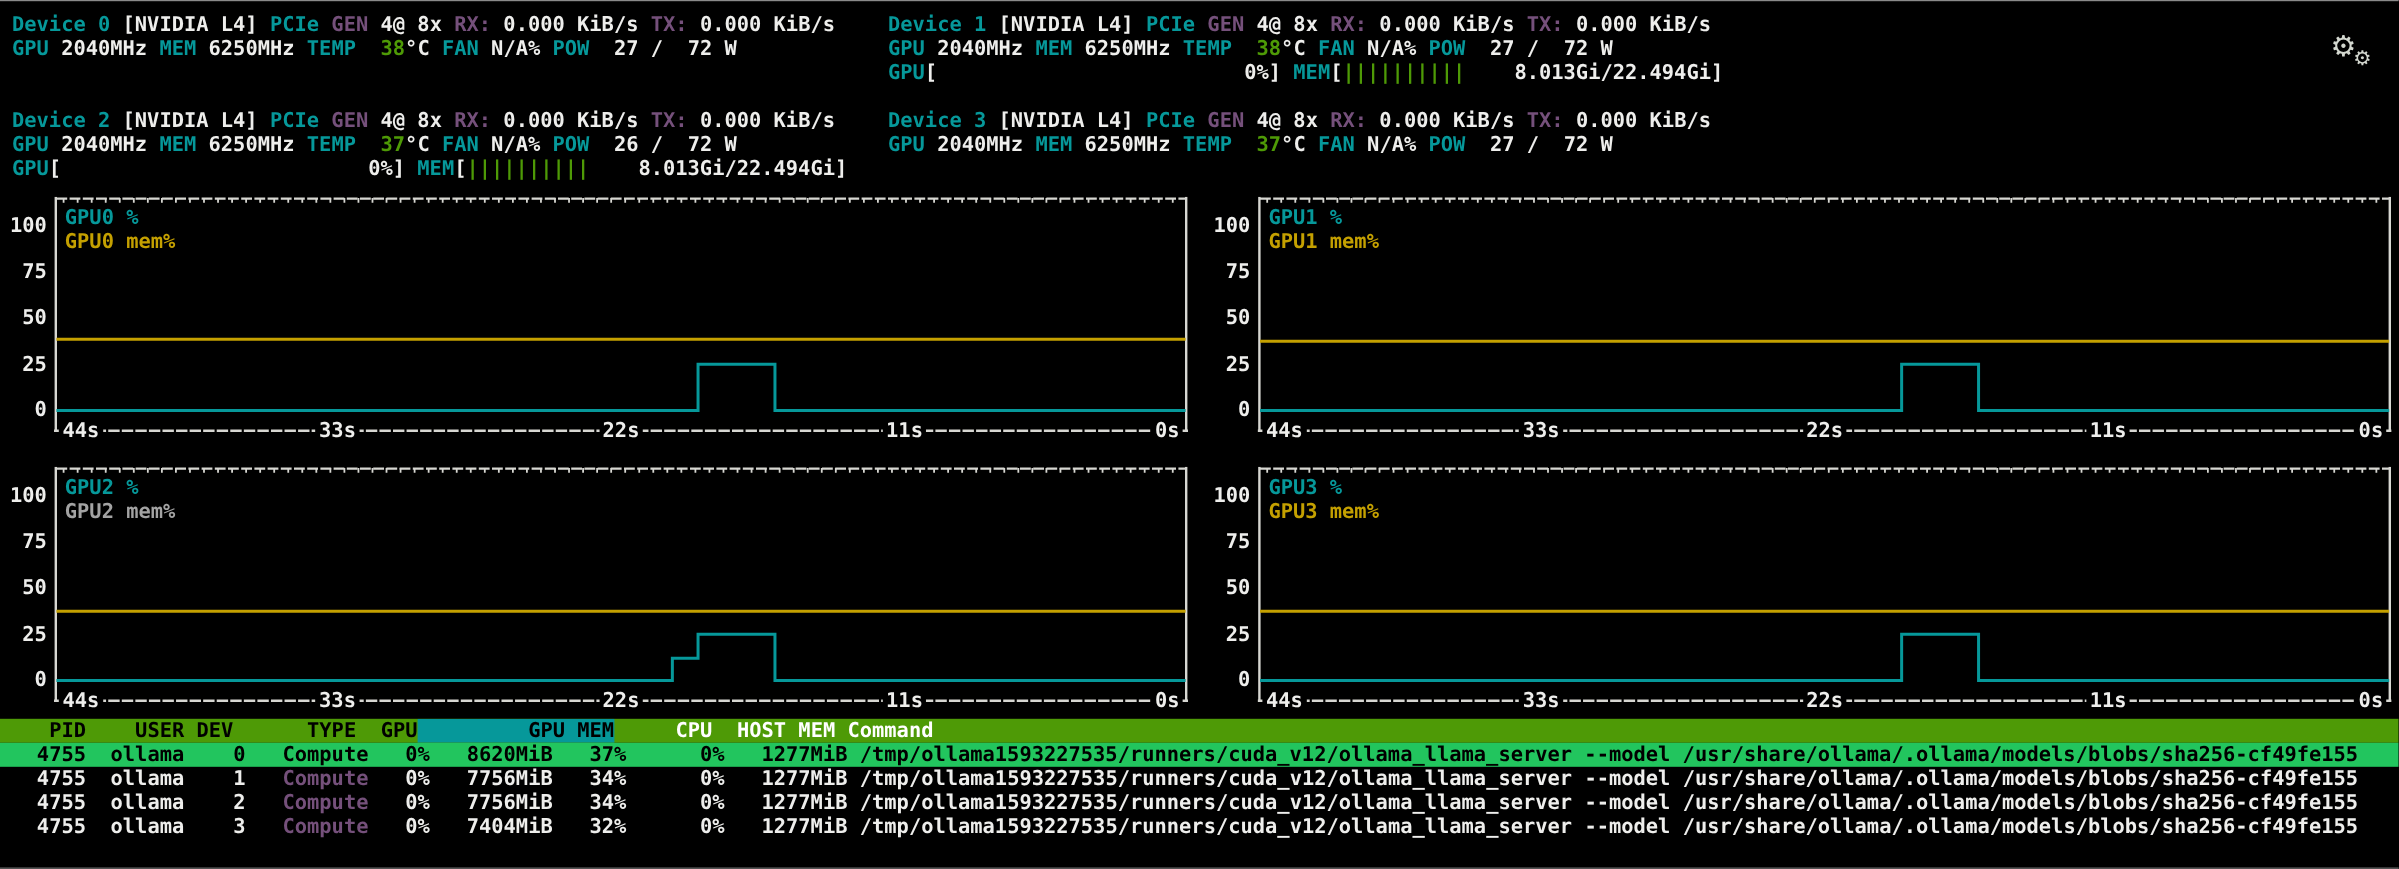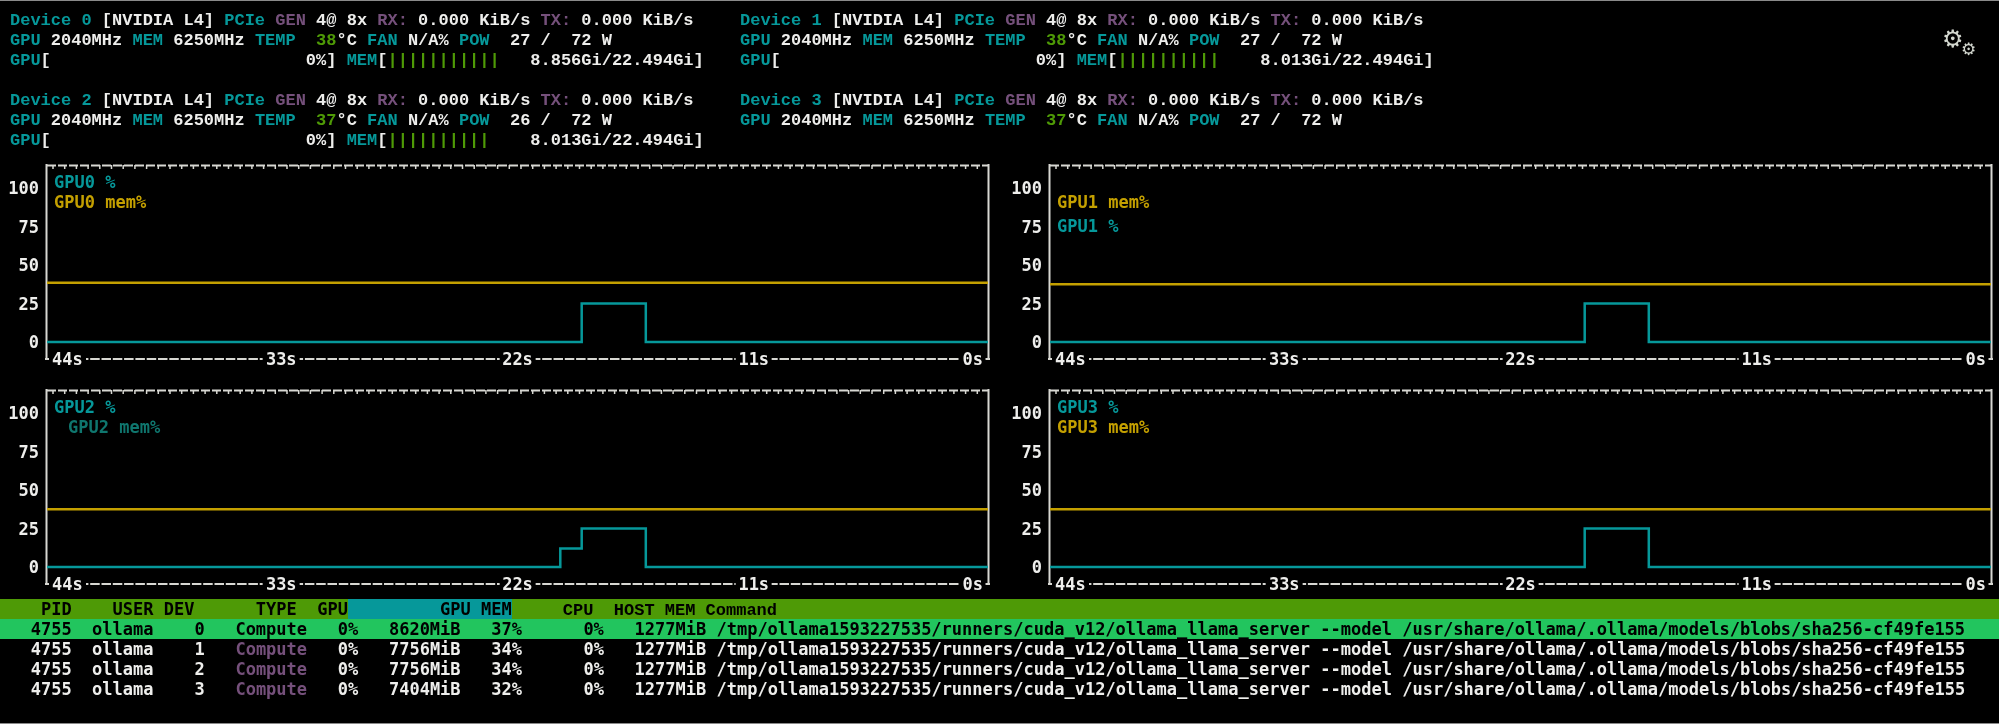--- a/index.html
+++ b/index.html
@@ -1,37 +1,36 @@
 <!DOCTYPE html>
 <html><head>
 <meta charset="utf-8">
 <style>
   html,body{margin:0;padding:0;background:#000;}
   body{width:1999px;height:724px;position:relative;font-family:"DejaVu Sans Mono",monospace;font-weight:bold;}
   #screen{position:absolute;left:0;top:0;width:1999px;height:724px;background:#000;overflow:hidden;
           border-top:1px solid #8a8a8a;border-bottom:1px solid #8a8a8a;box-sizing:border-box;}
-  .device{position:absolute;font-family:Liberation Mono, monospace;}
+  .device{position:absolute;}
   .tline{white-space:pre;font-size:17px;line-height:20px;color:#eeeeec;}
   .ylab{position:absolute;text-align:right;font-size:17px;line-height:20px;color:#eeeeec;white-space:pre;}
   .xlab{position:absolute;font-size:17px;line-height:20px;color:#eeeeec;background:#000;padding:0 3px;white-space:pre;}
   .legend{position:absolute;font-size:17px;line-height:20px;white-space:pre;}
   .trow{position:absolute;left:0;width:100%;height:20px;white-space:pre;font-size:17px;line-height:20px;overflow:hidden;}
   .gear{position:absolute;color:#d3d7cf;font-family:"DejaVu Sans",sans-serif;line-height:1;}
 </style>
 </head>
 <body>
 
 <div id="screen">
   <span class="gear" style="left:1942px;top:26px;font-size:24px;">⚙</span>
   <span class="gear" style="left:1961px;top:40px;font-size:17px;">⚙</span>
   <div id="devices">
       <div class="device" style="left: 10px; top: 10px;">
         <div class="tline"><span style="color: rgb(6, 152, 154);">Device 0 </span><span style="color: rgb(238, 238, 236);">[NVIDIA L4] </span><span style="color: rgb(6, 152, 154);">PCIe </span><span style="color: rgb(117, 80, 123);">GEN </span><span style="color: rgb(238, 238, 236);">4@ 8x </span><span style="color: rgb(117, 80, 123);">RX: </span><span style="color: rgb(238, 238, 236);">0.000 KiB/s </span><span style="color: rgb(117, 80, 123);">TX: </span><span style="color: rgb(238, 238, 236);">0.000 KiB/s</span></div>
         <div class="tline"><span style="color: rgb(6, 152, 154);">GPU </span><span style="color: rgb(238, 238, 236);">2040MHz </span><span style="color: rgb(6, 152, 154);">MEM </span><span style="color: rgb(238, 238, 236);">6250MHz </span><span style="color: rgb(6, 152, 154);">TEMP  </span><span style="color: rgb(78, 154, 6);">38</span><span style="color: rgb(238, 238, 236);">°C </span><span style="color: rgb(6, 152, 154);">FAN </span><span style="color: rgb(238, 238, 236);">N/A% </span><span style="color: rgb(6, 152, 154);">POW  </span><span style="color: rgb(238, 238, 236);">27 /  72 W</span></div>
-        <div class="tline"><span style="color: rgb(6, 152, 154);">GPU</span><span style="color: rgb(238, 238, 236);">[                         0%] </span><span style="color: rgb(6, 152, 154);">MEM</span><span style="color: rgb(238, 238, 236);">[</span><span style="color: rgb(78, 154, 6);">|||||||||||</span><span style="color: rgb(238, 238, 236);">   8.856Gi/22.494Gi]</span></div>
       </div>
       <div class="device" style="left: 740px; top: 10px;">
         <div class="tline"><span style="color: rgb(6, 152, 154);">Device 1 </span><span style="color: rgb(238, 238, 236);">[NVIDIA L4] </span><span style="color: rgb(6, 152, 154);">PCIe </span><span style="color: rgb(117, 80, 123);">GEN </span><span style="color: rgb(238, 238, 236);">4@ 8x </span><span style="color: rgb(117, 80, 123);">RX: </span><span style="color: rgb(238, 238, 236);">0.000 KiB/s </span><span style="color: rgb(117, 80, 123);">TX: </span><span style="color: rgb(238, 238, 236);">0.000 KiB/s</span></div>
         <div class="tline"><span style="color: rgb(6, 152, 154);">GPU </span><span style="color: rgb(238, 238, 236);">2040MHz </span><span style="color: rgb(6, 152, 154);">MEM </span><span style="color: rgb(238, 238, 236);">6250MHz </span><span style="color: rgb(6, 152, 154);">TEMP  </span><span style="color: rgb(78, 154, 6);">38</span><span style="color: rgb(238, 238, 236);">°C </span><span style="color: rgb(6, 152, 154);">FAN </span><span style="color: rgb(238, 238, 236);">N/A% </span><span style="color: rgb(6, 152, 154);">POW  </span><span style="color: rgb(238, 238, 236);">27 /  72 W</span></div>
         <div class="tline"><span style="color: rgb(6, 152, 154);">GPU</span><span style="color: rgb(238, 238, 236);">[                         0%] </span><span style="color: rgb(6, 152, 154);">MEM</span><span style="color: rgb(238, 238, 236);">[</span><span style="color: rgb(78, 154, 6);">||||||||||</span><span style="color: rgb(238, 238, 236);">    8.013Gi/22.494Gi]</span></div>
       </div>
       <div class="device" style="left: 10px; top: 90px;">
         <div class="tline"><span style="color: rgb(6, 152, 154);">Device 2 </span><span style="color: rgb(238, 238, 236);">[NVIDIA L4] </span><span style="color: rgb(6, 152, 154);">PCIe </span><span style="color: rgb(117, 80, 123);">GEN </span><span style="color: rgb(238, 238, 236);">4@ 8x </span><span style="color: rgb(117, 80, 123);">RX: </span><span style="color: rgb(238, 238, 236);">0.000 KiB/s </span><span style="color: rgb(117, 80, 123);">TX: </span><span style="color: rgb(238, 238, 236);">0.000 KiB/s</span></div>
         <div class="tline"><span style="color: rgb(6, 152, 154);">GPU </span><span style="color: rgb(238, 238, 236);">2040MHz </span><span style="color: rgb(6, 152, 154);">MEM </span><span style="color: rgb(238, 238, 236);">6250MHz </span><span style="color: rgb(6, 152, 154);">TEMP  </span><span style="color: rgb(78, 154, 6);">37</span><span style="color: rgb(238, 238, 236);">°C </span><span style="color: rgb(6, 152, 154);">FAN </span><span style="color: rgb(238, 238, 236);">N/A% </span><span style="color: rgb(6, 152, 154);">POW  </span><span style="color: rgb(238, 238, 236);">26 /  72 W</span></div>
         <div class="tline"><span style="color: rgb(6, 152, 154);">GPU</span><span style="color: rgb(238, 238, 236);">[                         0%] </span><span style="color: rgb(6, 152, 154);">MEM</span><span style="color: rgb(238, 238, 236);">[</span><span style="color: rgb(78, 154, 6);">||||||||||</span><span style="color: rgb(238, 238, 236);">    8.013Gi/22.494Gi]</span></div>
@@ -70,21 +69,21 @@
       <div class="ylab" style="left: 998px; width: 44px; top: 331px;">0</div>
       <svg width="945" height="198" style="position: absolute; left: 1048px; top: 163px;">
         <path d="M1.5 0 V196" stroke="#d7d7d2" stroke-width="2" fill="none"></path>
         <path d="M943.5 0 V196" stroke="#d7d7d2" stroke-width="2" fill="none"></path>
         <path d="M2 1.5 H943" stroke="#d7d7d2" stroke-width="2" fill="none" stroke-dasharray="9 2"></path>
         <path d="M8.0 1 V5 M19.7 1 V5 M31.4 1 V5 M43.1 1 V5 M54.8 1 V5 M66.5 1 V5 M78.2 1 V5 M89.9 1 V5 M101.6 1 V5 M113.3 1 V5 M125.0 1 V5 M136.7 1 V5 M148.4 1 V5 M160.1 1 V5 M171.8 1 V5 M183.5 1 V5 M195.2 1 V5 M206.9 1 V5 M218.6 1 V5 M230.3 1 V5 M242.0 1 V5 M253.7 1 V5 M265.4 1 V5 M277.1 1 V5 M288.8 1 V5 M300.5 1 V5 M312.2 1 V5 M323.9 1 V5 M335.6 1 V5 M347.3 1 V5 M359.0 1 V5 M370.7 1 V5 M382.4 1 V5 M394.1 1 V5 M405.8 1 V5 M417.5 1 V5 M429.2 1 V5 M440.9 1 V5 M452.6 1 V5 M464.3 1 V5 M476.0 1 V5 M487.7 1 V5 M499.4 1 V5 M511.1 1 V5 M522.8 1 V5 M534.5 1 V5 M546.2 1 V5 M557.9 1 V5 M569.6 1 V5 M581.3 1 V5 M593.0 1 V5 M604.7 1 V5 M616.4 1 V5 M628.1 1 V5 M639.8 1 V5 M651.5 1 V5 M663.2 1 V5 M674.9 1 V5 M686.6 1 V5 M698.3 1 V5 M710.0 1 V5 M721.7 1 V5 M733.4 1 V5 M745.1 1 V5 M756.8 1 V5 M768.5 1 V5 M780.2 1 V5 M791.9 1 V5 M803.6 1 V5 M815.3 1 V5 M827.0 1 V5 M838.7 1 V5 M850.4 1 V5 M862.1 1 V5 M873.8 1 V5 M885.5 1 V5 M897.2 1 V5 M908.9 1 V5 M920.6 1 V5 M932.3 1 V5 " stroke="#d7d7d2" stroke-width="1.5" fill="none"></path>
         <path d="M0 195 H945" stroke="#d7d7d2" stroke-width="2" fill="none" stroke-dasharray="9.5 1.8"></path>
         <polyline points="2.0,120.3 943.0,120.3" fill="none" stroke="#c4a000" stroke-width="2.5"></polyline>
         <polyline points="2.0,178.0 536.7,178.0 536.7,139.5 600.8,139.5 600.8,178.0 943.0,178.0" fill="none" stroke="#06989a" stroke-width="2.5"></polyline>
       </svg>
-      <div class="legend" style="color: rgb(6, 152, 154); left: 1057px; top: 171px; margin-top: 44px;">GPU1 %</div>
+      <div class="legend" style="color: rgb(6, 152, 154); left: 1057px; top: 171px;">GPU1 %</div>
       <div class="legend" style="color: rgb(196, 160, 0); left: 1057px; top: 191px;">GPU1 mem%</div>
       <div class="xlab" style="top: 348px; left: 1052px;">44s</div>
       <div class="xlab" style="top: 348px; left: 1284.25px; transform: translateX(-50%);">33s</div>
       <div class="xlab" style="top: 348px; left: 1520.5px; transform: translateX(-50%);">22s</div>
       <div class="xlab" style="top: 348px; left: 1756.75px; transform: translateX(-50%);">11s</div>
       <div class="xlab" style="top: 348px; left: 1989px; transform: translateX(-100%);">0s</div>
       <div class="ylab" style="left: -5px; width: 44px; top: 402px;">100</div>
       <div class="ylab" style="left: -5px; width: 44px; top: 440.5px;">75</div>
       <div class="ylab" style="left: -5px; width: 44px; top: 479px;">50</div>
       <div class="ylab" style="left: -5px; width: 44px; top: 517.5px;">25</div>
@@ -92,21 +91,21 @@
       <svg width="945" height="198" style="position: absolute; left: 45px; top: 388px;">
         <path d="M1.5 0 V196" stroke="#d7d7d2" stroke-width="2" fill="none"></path>
         <path d="M943.5 0 V196" stroke="#d7d7d2" stroke-width="2" fill="none"></path>
         <path d="M2 1.5 H943" stroke="#d7d7d2" stroke-width="2" fill="none" stroke-dasharray="9 2"></path>
         <path d="M8.0 1 V5 M19.7 1 V5 M31.4 1 V5 M43.1 1 V5 M54.8 1 V5 M66.5 1 V5 M78.2 1 V5 M89.9 1 V5 M101.6 1 V5 M113.3 1 V5 M125.0 1 V5 M136.7 1 V5 M148.4 1 V5 M160.1 1 V5 M171.8 1 V5 M183.5 1 V5 M195.2 1 V5 M206.9 1 V5 M218.6 1 V5 M230.3 1 V5 M242.0 1 V5 M253.7 1 V5 M265.4 1 V5 M277.1 1 V5 M288.8 1 V5 M300.5 1 V5 M312.2 1 V5 M323.9 1 V5 M335.6 1 V5 M347.3 1 V5 M359.0 1 V5 M370.7 1 V5 M382.4 1 V5 M394.1 1 V5 M405.8 1 V5 M417.5 1 V5 M429.2 1 V5 M440.9 1 V5 M452.6 1 V5 M464.3 1 V5 M476.0 1 V5 M487.7 1 V5 M499.4 1 V5 M511.1 1 V5 M522.8 1 V5 M534.5 1 V5 M546.2 1 V5 M557.9 1 V5 M569.6 1 V5 M581.3 1 V5 M593.0 1 V5 M604.7 1 V5 M616.4 1 V5 M628.1 1 V5 M639.8 1 V5 M651.5 1 V5 M663.2 1 V5 M674.9 1 V5 M686.6 1 V5 M698.3 1 V5 M710.0 1 V5 M721.7 1 V5 M733.4 1 V5 M745.1 1 V5 M756.8 1 V5 M768.5 1 V5 M780.2 1 V5 M791.9 1 V5 M803.6 1 V5 M815.3 1 V5 M827.0 1 V5 M838.7 1 V5 M850.4 1 V5 M862.1 1 V5 M873.8 1 V5 M885.5 1 V5 M897.2 1 V5 M908.9 1 V5 M920.6 1 V5 M932.3 1 V5 " stroke="#d7d7d2" stroke-width="1.5" fill="none"></path>
         <path d="M0 195 H945" stroke="#d7d7d2" stroke-width="2" fill="none" stroke-dasharray="9.5 1.8"></path>
         <polyline points="2.0,120.3 943.0,120.3" fill="none" stroke="#c4a000" stroke-width="2.5"></polyline>
         <polyline points="2.0,178.0 515.3,178.0 515.3,159.5 536.7,159.5 536.7,139.5 600.8,139.5 600.8,178.0 943.0,178.0" fill="none" stroke="#06989a" stroke-width="2.5"></polyline>
       </svg>
       <div class="legend" style="color: rgb(6, 152, 154); left: 54px; top: 396px;">GPU2 %</div>
-      <div class="legend" style="color: #0f766e; left: 68px; top: 416px;">GPU2 mem%</div>
+      <div class="legend" style="color: #a3a3a3; left: 54px; top: 416px;">GPU2 mem%</div>
       <div class="xlab" style="top: 573px; left: 49px;">44s</div>
       <div class="xlab" style="top: 573px; left: 281.25px; transform: translateX(-50%);">33s</div>
       <div class="xlab" style="top: 573px; left: 517.5px; transform: translateX(-50%);">22s</div>
       <div class="xlab" style="top: 573px; left: 753.75px; transform: translateX(-50%);">11s</div>
       <div class="xlab" style="top: 573px; left: 986px; transform: translateX(-100%);">0s</div>
       <div class="ylab" style="left: 998px; width: 44px; top: 402px;">100</div>
       <div class="ylab" style="left: 998px; width: 44px; top: 440.5px;">75</div>
       <div class="ylab" style="left: 998px; width: 44px; top: 479px;">50</div>
       <div class="ylab" style="left: 998px; width: 44px; top: 517.5px;">25</div>
       <div class="ylab" style="left: 998px; width: 44px; top: 556px;">0</div>
@@ -121,19 +120,19 @@
       </svg>
       <div class="legend" style="color: rgb(6, 152, 154); left: 1057px; top: 396px;">GPU3 %</div>
       <div class="legend" style="color: rgb(196, 160, 0); left: 1057px; top: 416px;">GPU3 mem%</div>
       <div class="xlab" style="top: 573px; left: 1052px;">44s</div>
       <div class="xlab" style="top: 573px; left: 1284.25px; transform: translateX(-50%);">33s</div>
       <div class="xlab" style="top: 573px; left: 1520.5px; transform: translateX(-50%);">22s</div>
       <div class="xlab" style="top: 573px; left: 1756.75px; transform: translateX(-50%);">11s</div>
       <div class="xlab" style="top: 573px; left: 1989px; transform: translateX(-100%);">0s</div>
     </div>
   <div id="proc-table">
-      <div class="trow" style="top: 598px; background: rgb(78, 154, 6);"><span style="color: rgb(0, 0, 0);">    PID    USER DEV      TYPE  GPU</span><span style="color: rgb(0, 0, 0); background: rgb(6, 152, 154);">         GPU MEM</span><span style="color: #000000; font-family: Liberation Mono, monospace;">     CPU  HOST MEM Command</span></div>
+      <div class="trow" style="top: 598px; background: rgb(78, 154, 6);"><span style="color: rgb(0, 0, 0);">    PID    USER DEV      TYPE  GPU</span><span style="color: rgb(0, 0, 0); background: rgb(6, 152, 154);">         GPU MEM</span><span style="color: #ffffff;">     CPU  HOST MEM Command</span></div>
       <div class="trow" style="top: 618px; background: #22c55e;"><span style="color: rgb(0, 0, 0);">   4755  ollama    0   Compute   0%   8620MiB   37%      0%   1277MiB /tmp/ollama1593227535/runners/cuda_v12/ollama_llama_server --model /usr/share/ollama/.ollama/models/blobs/sha256-cf49fe155</span></div>
       <div class="trow" style="top: 638px;"><span style="color: rgb(238, 238, 236);">   4755  ollama    1   </span><span style="color: rgb(117, 80, 123);">Compute</span><span style="color: rgb(238, 238, 236);">   0%   7756MiB   34%      0%   1277MiB </span><span style="color: rgb(238, 238, 236);">/tmp/ollama1593227535/runners/cuda_v12/ollama_llama_server --model /usr/share/ollama/.ollama/models/blobs/sha256-cf49fe155</span></div>
       <div class="trow" style="top: 658px;"><span style="color: rgb(238, 238, 236);">   4755  ollama    2   </span><span style="color: rgb(117, 80, 123);">Compute</span><span style="color: rgb(238, 238, 236);">   0%   7756MiB   34%      0%   1277MiB </span><span style="color: rgb(238, 238, 236);">/tmp/ollama1593227535/runners/cuda_v12/ollama_llama_server --model /usr/share/ollama/.ollama/models/blobs/sha256-cf49fe155</span></div>
       <div class="trow" style="top: 678px;"><span style="color: rgb(238, 238, 236);">   4755  ollama    3   </span><span style="color: rgb(117, 80, 123);">Compute</span><span style="color: rgb(238, 238, 236);">   0%   7404MiB   32%      0%   1277MiB </span><span style="color: rgb(238, 238, 236);">/tmp/ollama1593227535/runners/cuda_v12/ollama_llama_server --model /usr/share/ollama/.ollama/models/blobs/sha256-cf49fe155</span></div>
     </div>
 </div>
 
 </body></html>

